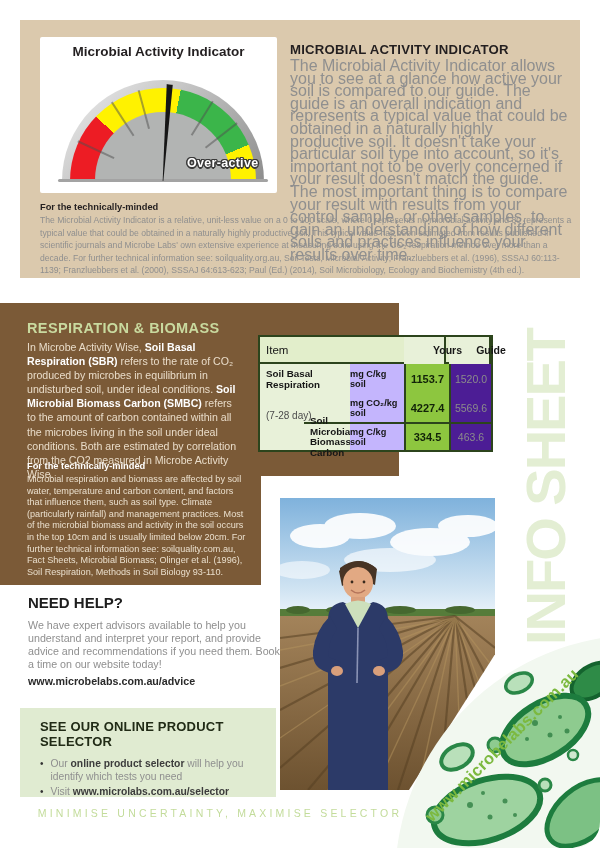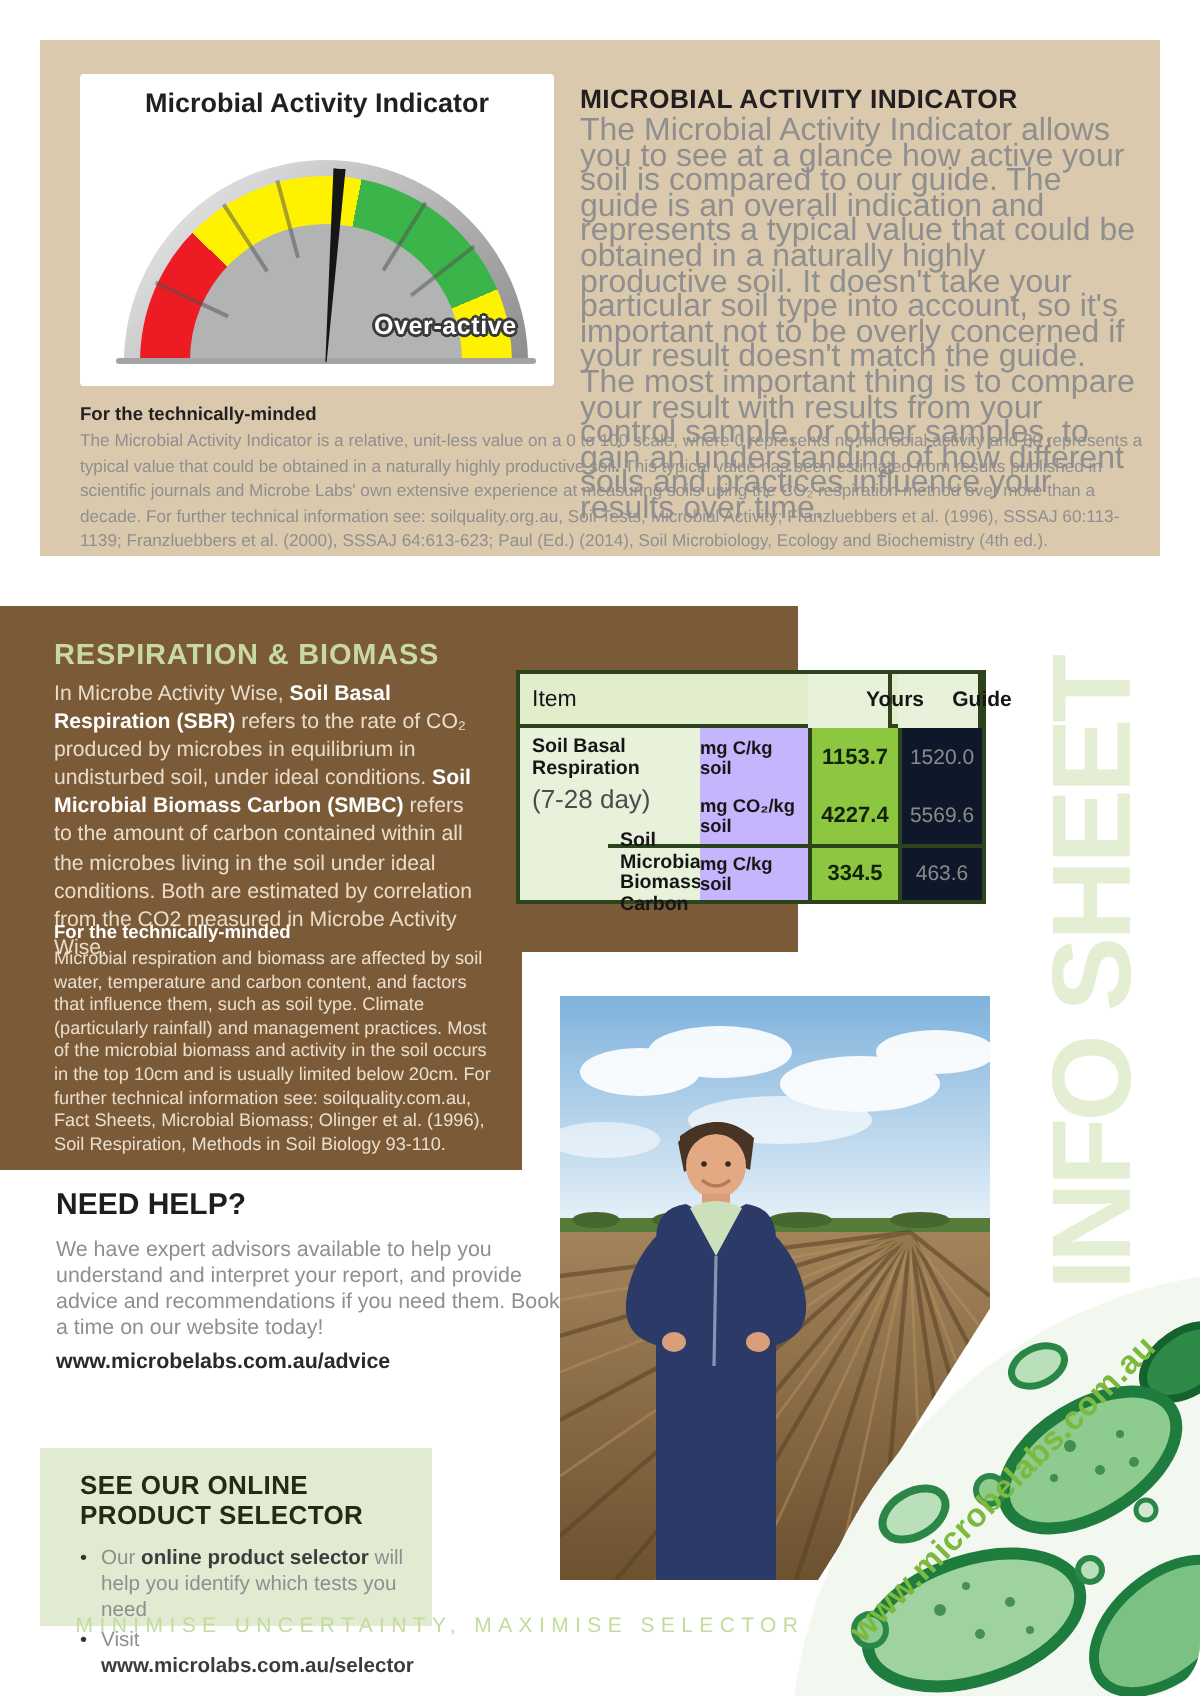--- a/index.html
+++ b/index.html
@@ -42,42 +42,42 @@
 
   
   .results-table{left:258px;top:335px;display:grid;grid-template-columns:90px 54px 45px 42px;
                  grid-template-rows:27px 29px 29px 28px;border:2.5px solid #2c441c;background:#e8f1d9;}
   .results-table div{min-width:0;}
   .th{background:#e2eecb;display:flex;align-items:center;color:#161616;border-bottom:2px solid #2c441c;}
   .th-item{grid-column:1/3;padding-left:6px;font-size:11.5px;}
   .th-val{justify-content:center;font-size:10.5px;font-weight:bold;border-left:2px solid #2c441c;margin-left:40px;}
   .cell-item{background:#e8f1d9;padding:5px 0 0 6px;}
   .cell-item .nm{font-size:9.8px;font-weight:bold;color:#161616;line-height:10.5px;}
-  .cell-item .nt{font-size:13px;color:#4c4c4c;margin-top:2px;}
+  .cell-item .nt{font-size:10px;color:#4c4c4c;margin-top:20px;}
   .cell-unit{background:#c4b5fd;display:flex;align-items:center;justify-content:flex-end;
              padding-right:6px;font-size:9.2px;font-weight:bold;color:#161616;}
   .cell-yours{border-left:2px solid #2c441c;background:#8dc63f;display:flex;align-items:center;
               justify-content:center;font-weight:bold;font-size:11px;color:#122309;}
-  .cell-guide{border-left:2px solid #2c441c;background:#0f172a;display:flex;align-items:center;
+  .cell-guide{border-left:2px solid #2c441c;background:#4c1d95;display:flex;align-items:center;
               justify-content:center;font-size:10.5px;color:#8b8b8b;}
   .row-top{border-top:2px solid #2c441c;}
   .cell-item.smbc{display:flex;align-items:center;padding-top:0;}
   .cell-item.smbc .nm{font-size:9.8px;}
 
   
   .photo{left:280px;top:498px;width:215px;height:292px;
          clip-path:polygon(0 0,100% 0,100% 53.5%,60% 100%,0 100%);}
 
   
   .need-help{left:28px;top:594px;width:258px;}
   .nh-heading{font-size:15px;font-weight:bold;color:#1e1e1e;margin:0 0 8px 0;}
   .nh-body{font-size:10.7px;line-height:13px;color:#8f8f8f;margin:0;}
   .nh-link{font-size:10.7px;font-weight:bold;color:#2a2a2a;margin-top:2px;display:inline-block;}
 
-  .selector-box{left:20px;top:724px;width:196px;height:89px;background:#e0ebd1;padding:11px 12px 0 20px;}
+  .selector-box{left:20px;top:708px;width:256px;height:89px;background:#e0ebd1;padding:11px 12px 0 20px;}
   .sel-heading{font-size:13px;font-weight:bold;color:#212b16;line-height:15px;letter-spacing:.2px;margin:0;}
   .sel-bullets{margin:8px 0 0 0;padding:0;list-style:none;font-size:10.3px;line-height:13px;color:#8f8f8f;}
   .sel-bullets li{display:flex;gap:7px;margin-bottom:2px;}
   .sel-bullets .dot{color:#333;font-size:10px;line-height:13px;}
   .sel-bullets .b{font-weight:bold;color:#3c3c3c;}
 
   
   .info-sheet{left:366px;top:459px;width:360px;height:56px;transform:rotate(-90deg);
               text-align:center;font-size:56px;font-weight:bold;letter-spacing:-2px;color:#e3eed3;
               line-height:56px;white-space:nowrap;}

